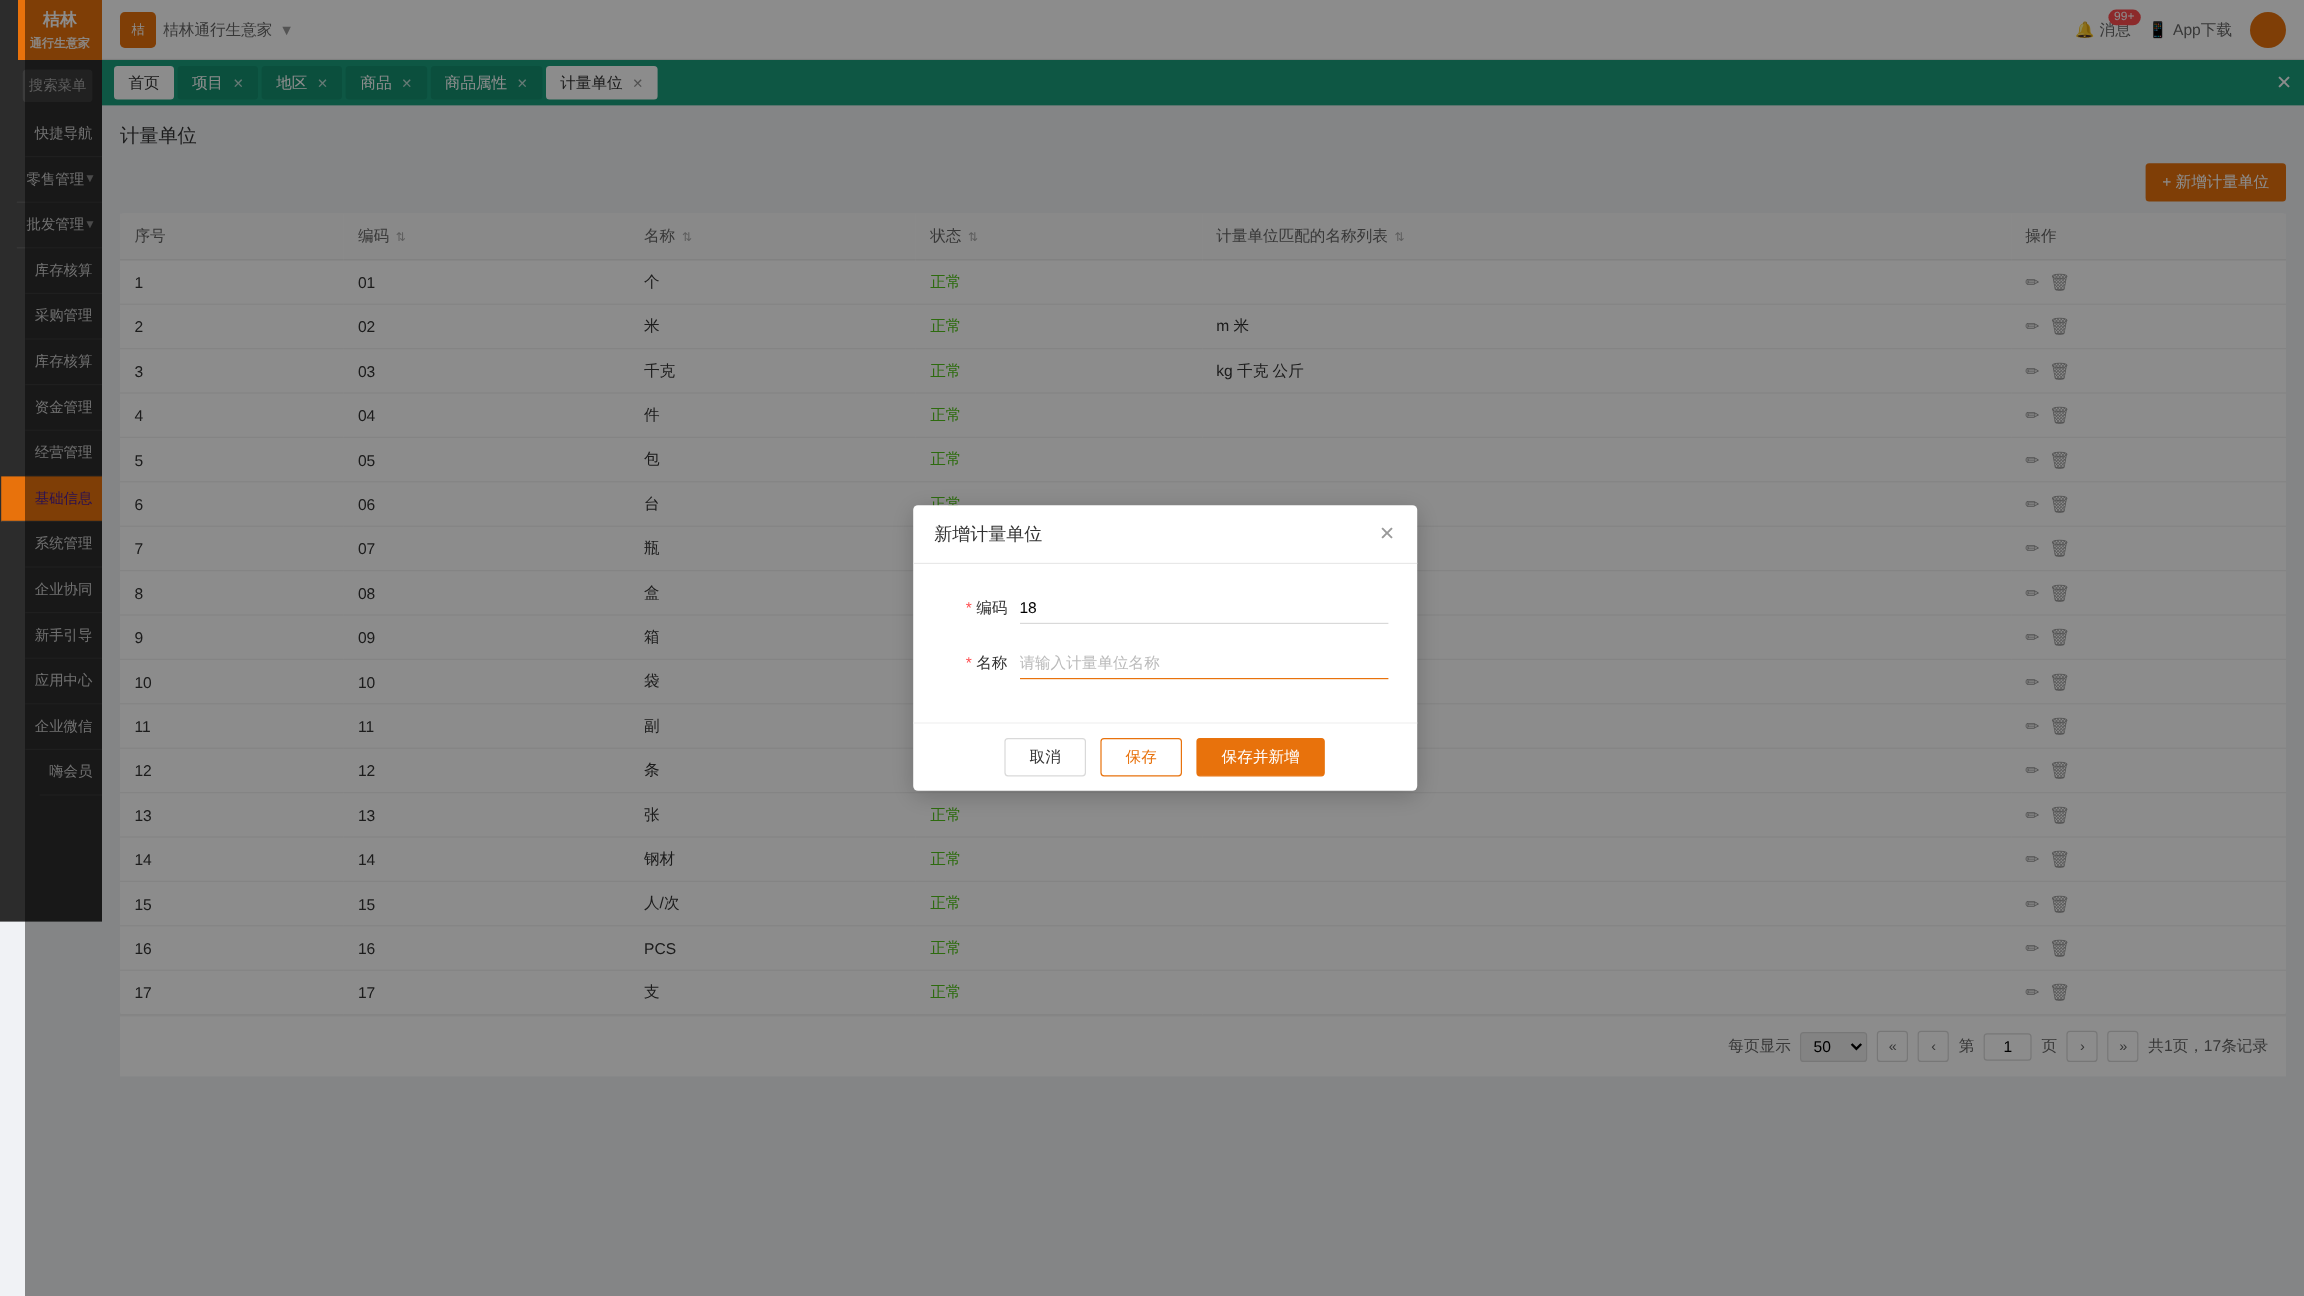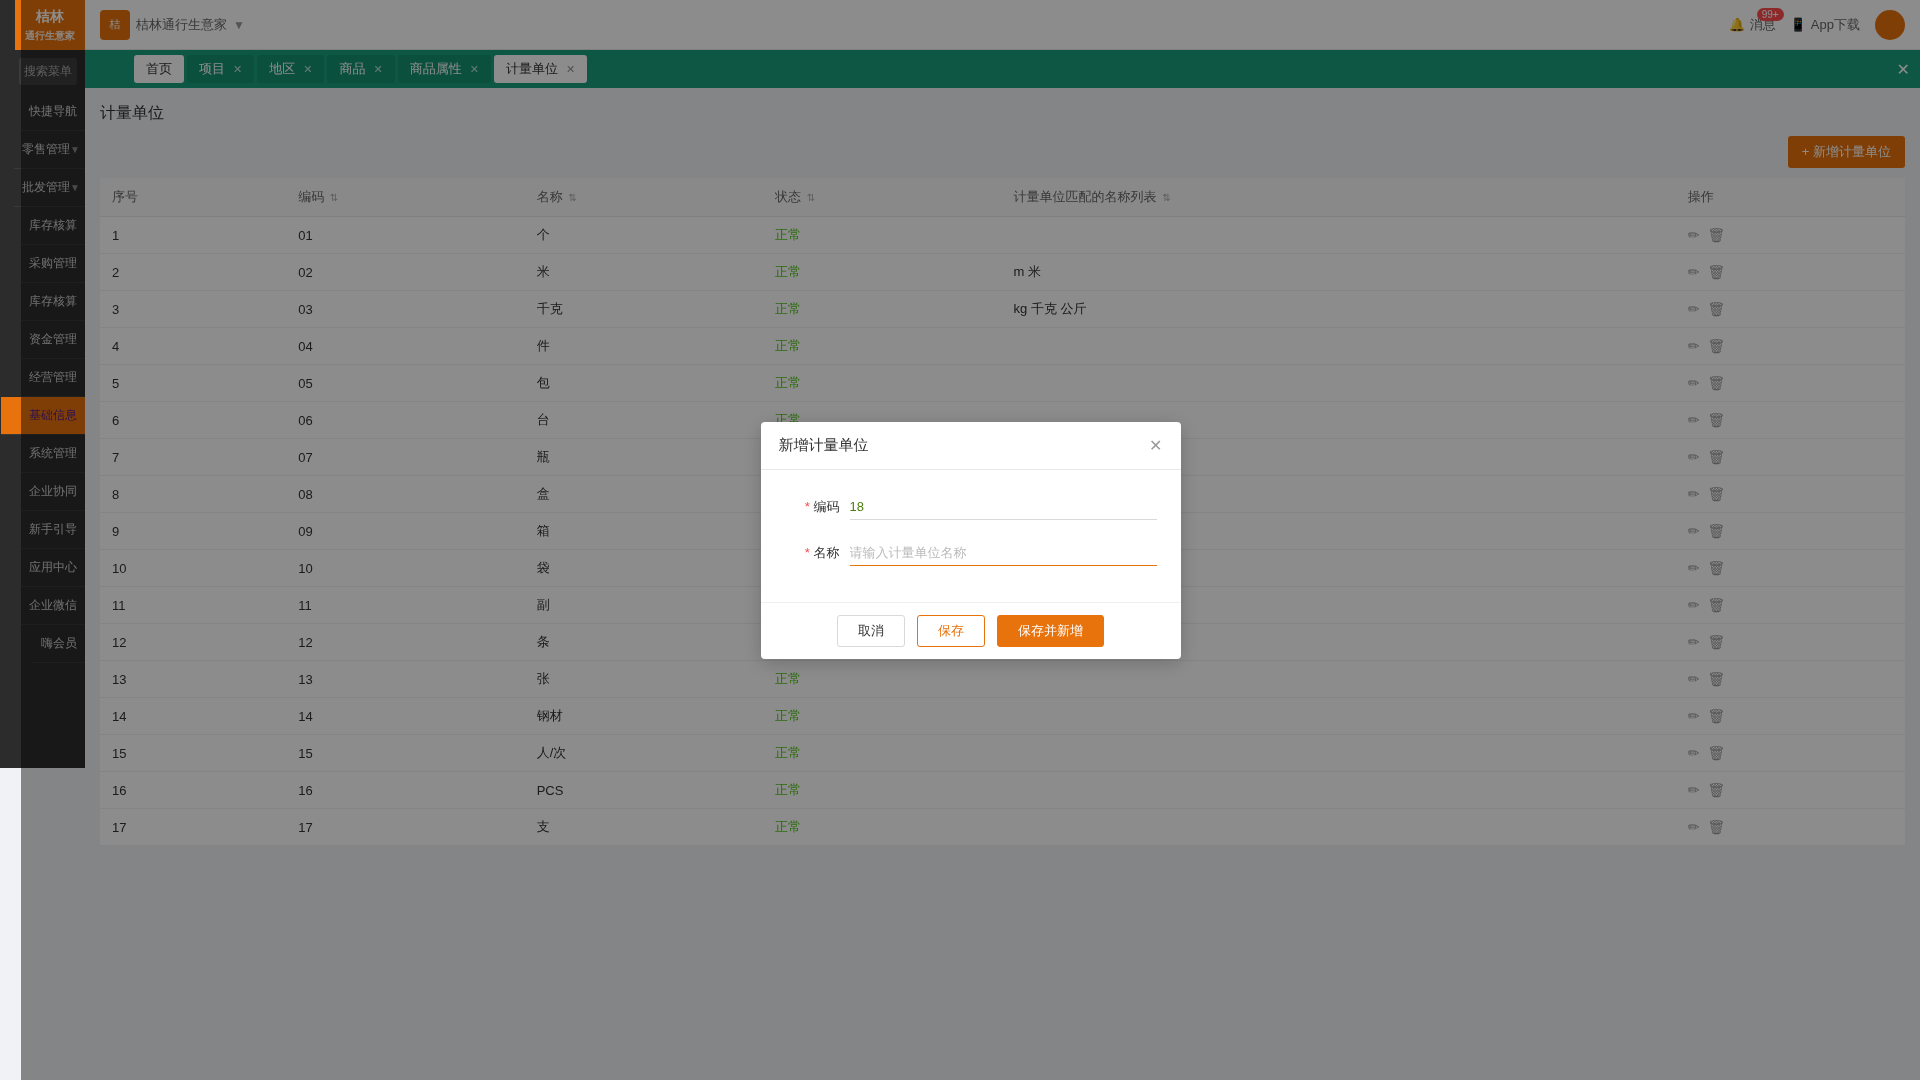--- a/index.html
+++ b/index.html
@@ -24,21 +24,21 @@
     .topbar-left { display: flex; align-items: center; gap: 10px; }
     .topbar-right { display: flex; align-items: center; gap: 15px; }
     .topbar-msg { position: relative; cursor: pointer; color: #666; font-size: 13px; display: flex; align-items: center; gap: 4px; }
     .badge { background: #ff4d4f; color: white; border-radius: 10px; font-size: 10px; padding: 1px 5px; position: absolute; top: -8px; right: -8px; }
     .topbar-app { color: #666; font-size: 13px; cursor: pointer; display: flex; align-items: center; gap: 4px; }
     .topbar-avatar { width: 30px; height: 30px; background: #e8720c; border-radius: 50%; cursor: pointer; }
 
     
     .tabs-bar { background: #1a9f7d; height: 38px; display: flex; align-items: center; padding: 0 10px; gap: 3px; flex-shrink: 0; }
     .tab-item { background: #159070; color: white; padding: 5px 12px; border-radius: 3px; cursor: pointer; font-size: 13px; display: flex; align-items: center; gap: 5px; white-space: nowrap; }
-    .tab-item.active { background: white; color: #333; margin-left: 39px; }
+    .tab-item.active { background: white; color: #333; }
     .tab-close { font-size: 11px; opacity: 0.7; margin-left: 3px; }
     .tabs-bar-close { margin-left: auto; color: white; cursor: pointer; font-size: 16px; }
 
     
     .content { flex: 1; padding: 15px; overflow: auto; background: #f0f2f5; position: relative; }
 
     .page-title { font-size: 16px; color: #333; margin-bottom: 12px; font-weight: normal; }
     .toolbar { display: flex; justify-content: flex-end; margin-bottom: 10px; }
     .btn-add { background: #e8720c; color: white; border: none; padding: 7px 14px; border-radius: 3px; cursor: pointer; font-size: 13px; }
 
@@ -63,21 +63,21 @@
 
     
     .modal { background: white; border-radius: 4px; width: 420px; box-shadow: 0 4px 20px rgba(0,0,0,0.2); z-index: 101; }
     .modal-header { padding: 14px 18px; border-bottom: 1px solid #e8e8e8; display: flex; align-items: center; justify-content: space-between; }
     .modal-title { font-size: 15px; font-weight: 500; color: #333; }
     .modal-close { cursor: pointer; color: #999; font-size: 16px; }
     .modal-body { padding: 24px 24px 16px; }
     .form-row { display: flex; align-items: center; margin-bottom: 20px; }
     .form-label { color: #333; font-size: 13px; width: 55px; text-align: right; margin-right: 10px; flex-shrink: 0; }
     .form-label::before { content: "* "; color: #ff4d4f; }
-    .form-input { flex: 1; border: none; border-bottom: 1px solid #d9d9d9; padding: 5px 0; font-size: 13px; outline: none; color: #4d7c0f; }
+    .form-input { flex: 1; border: none; border-bottom: 1px solid #d9d9d9; padding: 5px 0; font-size: 13px; outline: none; color: #000000; }
     .form-input.focused { border-bottom-color: #e8720c; }
     .form-input::placeholder { color: #bbb; }
     .modal-footer { padding: 12px 28px; display: flex; justify-content: center; gap: 12px; border-top: 1px solid #f0f0f0; }
     .btn-cancel { background: white; border: 1px solid #d9d9d9; color: #333; padding: 6px 20px; border-radius: 3px; cursor: pointer; font-size: 13px; }
     .btn-save { background: white; border: 1px solid #e8720c; color: #e8720c; padding: 6px 20px; border-radius: 3px; cursor: pointer; font-size: 13px; }
     .btn-save-add { background: #e8720c; border: 1px solid #e8720c; color: white; padding: 6px 20px; border-radius: 3px; cursor: pointer; font-size: 13px; }
 
     .col-sort { color: #aaa; font-size: 10px; margin-left: 2px; }
   </style>
 </head>
@@ -429,20 +429,36 @@
       <div class="action-btns">
         <span class="edit-icon">✏</span>
         <span class="del-icon">🗑</span>
       </div>
     </td>
   </tr>
           </tbody>
       </table>
     </div>
 
+    <div class="pagination">
+      <span>每页显示</span>
+      <select class="page-size-select">
+        <option>50</option>
+        <option>100</option>
+        <option>200</option>
+      </select>
+      <button class="page-nav">«</button>
+      <button class="page-nav">‹</button>
+      <span>第</span>
+      <input class="page-input" value="1" style="">
+      <span>页</span>
+      <button class="page-nav">›</button>
+      <button class="page-nav">»</button>
+      <span>共1页，17条记录</span>
+    </div>
   </div>
 </div>
 
 <div class="overlay">
   <div class="modal">
     <div class="modal-header">
       <span class="modal-title">新增计量单位</span>
       <span class="modal-close">✕</span>
     </div>
     <div class="modal-body">

